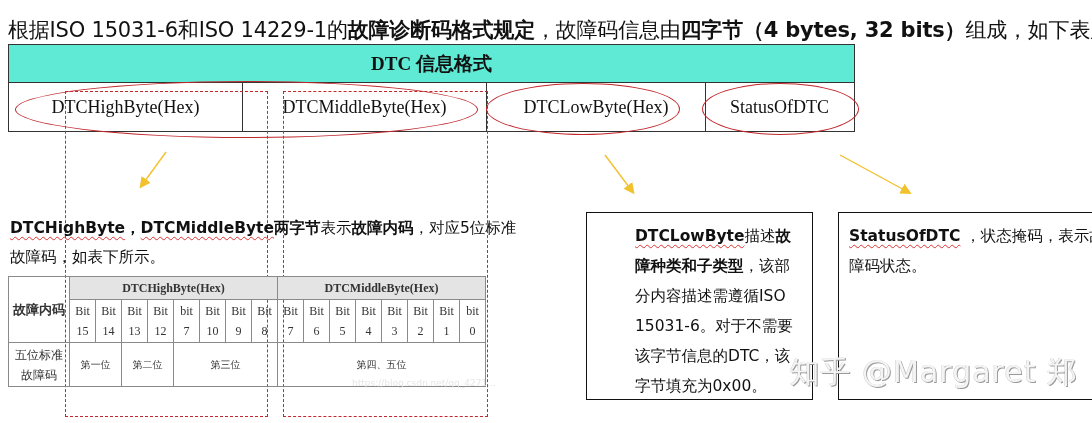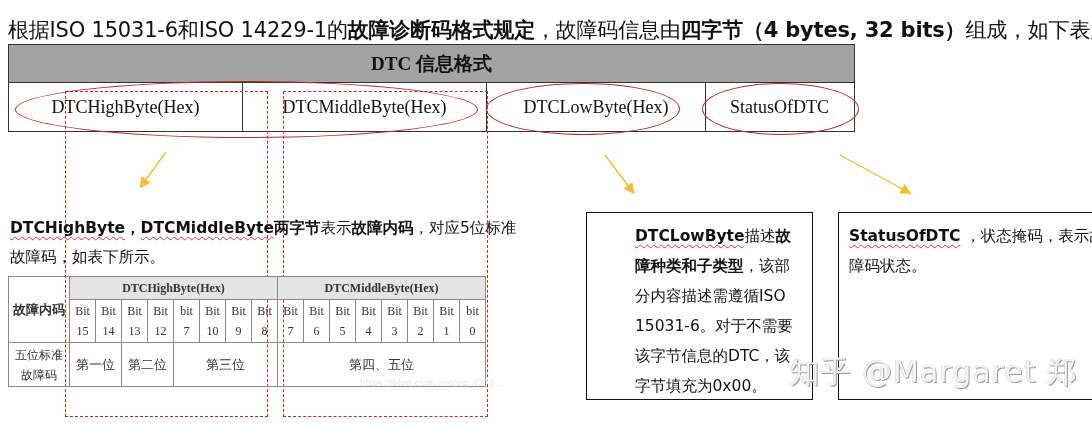--- a/index.html
+++ b/index.html
@@ -5,44 +5,44 @@
   html, body { margin: 0; padding: 0; background: #ffffff; }
   body { width: 1092px; height: 423px; position: relative; overflow: hidden;
          font-family: "DejaVu Sans", "Liberation Sans", sans-serif; color: #111; }
   .abs { position: absolute; }
   .intro { left: 8px; top: 16px; font-size: 21px; white-space: nowrap; letter-spacing: -0.2px; }
   b { font-weight: bold; }
   .serif { font-family: "Liberation Serif", "DejaVu Serif", serif; }
 
   
   .dtc-table { left: 8px; top: 44px; width: 847px; height: 88px; border: 1.5px solid #333; box-sizing: border-box; }
-  .dtc-head { height: 37px; background: #a3a3a3; border-bottom: 1.5px solid #333; display: flex; align-items: center; justify-content: center; font-size: 19px; font-weight: bold; }
+  .dtc-head { height: 37px; background: #5eead4; border-bottom: 1.5px solid #333; display: flex; align-items: center; justify-content: center; font-size: 19px; font-weight: bold; }
   .dtc-row { display: flex; height: 48px; }
   .dtc-cell { display: flex; align-items: center; justify-content: center; font-size: 18px; border-right: 1px solid #333; box-sizing: border-box; }
   .dtc-cell:last-child { border-right: none; }
 
   .ellipse { border: 1.2px solid #c0282c; border-radius: 50%; box-sizing: border-box; }
   .dash { border: 1.4px dashed #c0282c; box-sizing: border-box; }
 
   .para { font-size: 15.5px; line-height: 29px; }
   .squig { text-decoration: underline wavy #d33; text-decoration-thickness: 1px; text-underline-offset: 3px; }
 
   .box { border: 1.3px solid #111; box-sizing: border-box; padding: 8px 10px; font-size: 15.5px; line-height: 30px; background: #fff; }
 
   
   .bit-table { left: 8px; top: 276px; border-collapse: collapse; font-family: "Liberation Serif", "DejaVu Serif", serif; font-size: 12px; color: #333; }
   .bit-table td { border: 1px solid #8a8a8a; text-align: center; padding: 0; }
   .bit-table .hdr { background: #e4e4e4; font-weight: bold; height: 22px; font-size: 12px; }
   .bit-table .lbl { width: 60px; font-weight: bold; font-size: 13px; }
   .bit-table .bit { width: 25px; height: 42px; line-height: 20px; }
-  .bit-table .five { height: 43px; font-size: 13px; }
+  .bit-table .five { height: 43px; font-size: 10px; }
 
   .watermark { right: 14px; top: 352px; font-size: 30px; color: #f4f4f4; letter-spacing: 1px;
                text-shadow: 1px 1px 0 #9a9a9a, -0.5px -0.5px 0 #cfcfcf; white-space: nowrap; }
-  .csdn-wm { left: 360px; top: 378px; font-size: 9px; color: #e6e6e6; }
+  .csdn-wm { left: 352px; top: 378px; font-size: 9px; color: #e6e6e6; }
 </style>
 </head>
 <body>
 
 <div class="abs intro">
   <span>根据ISO 15031-6和ISO 14229-1的</span><b>故障诊断码格式规定</b><span>，故障码信息由</span><b>四字节（4 bytes, 32 bits）</b><span>组成，如下表所示</span>
 </div>
 
 <div class="abs dtc-table serif">
   <div class="dtc-head">DTC 信息格式</div>

